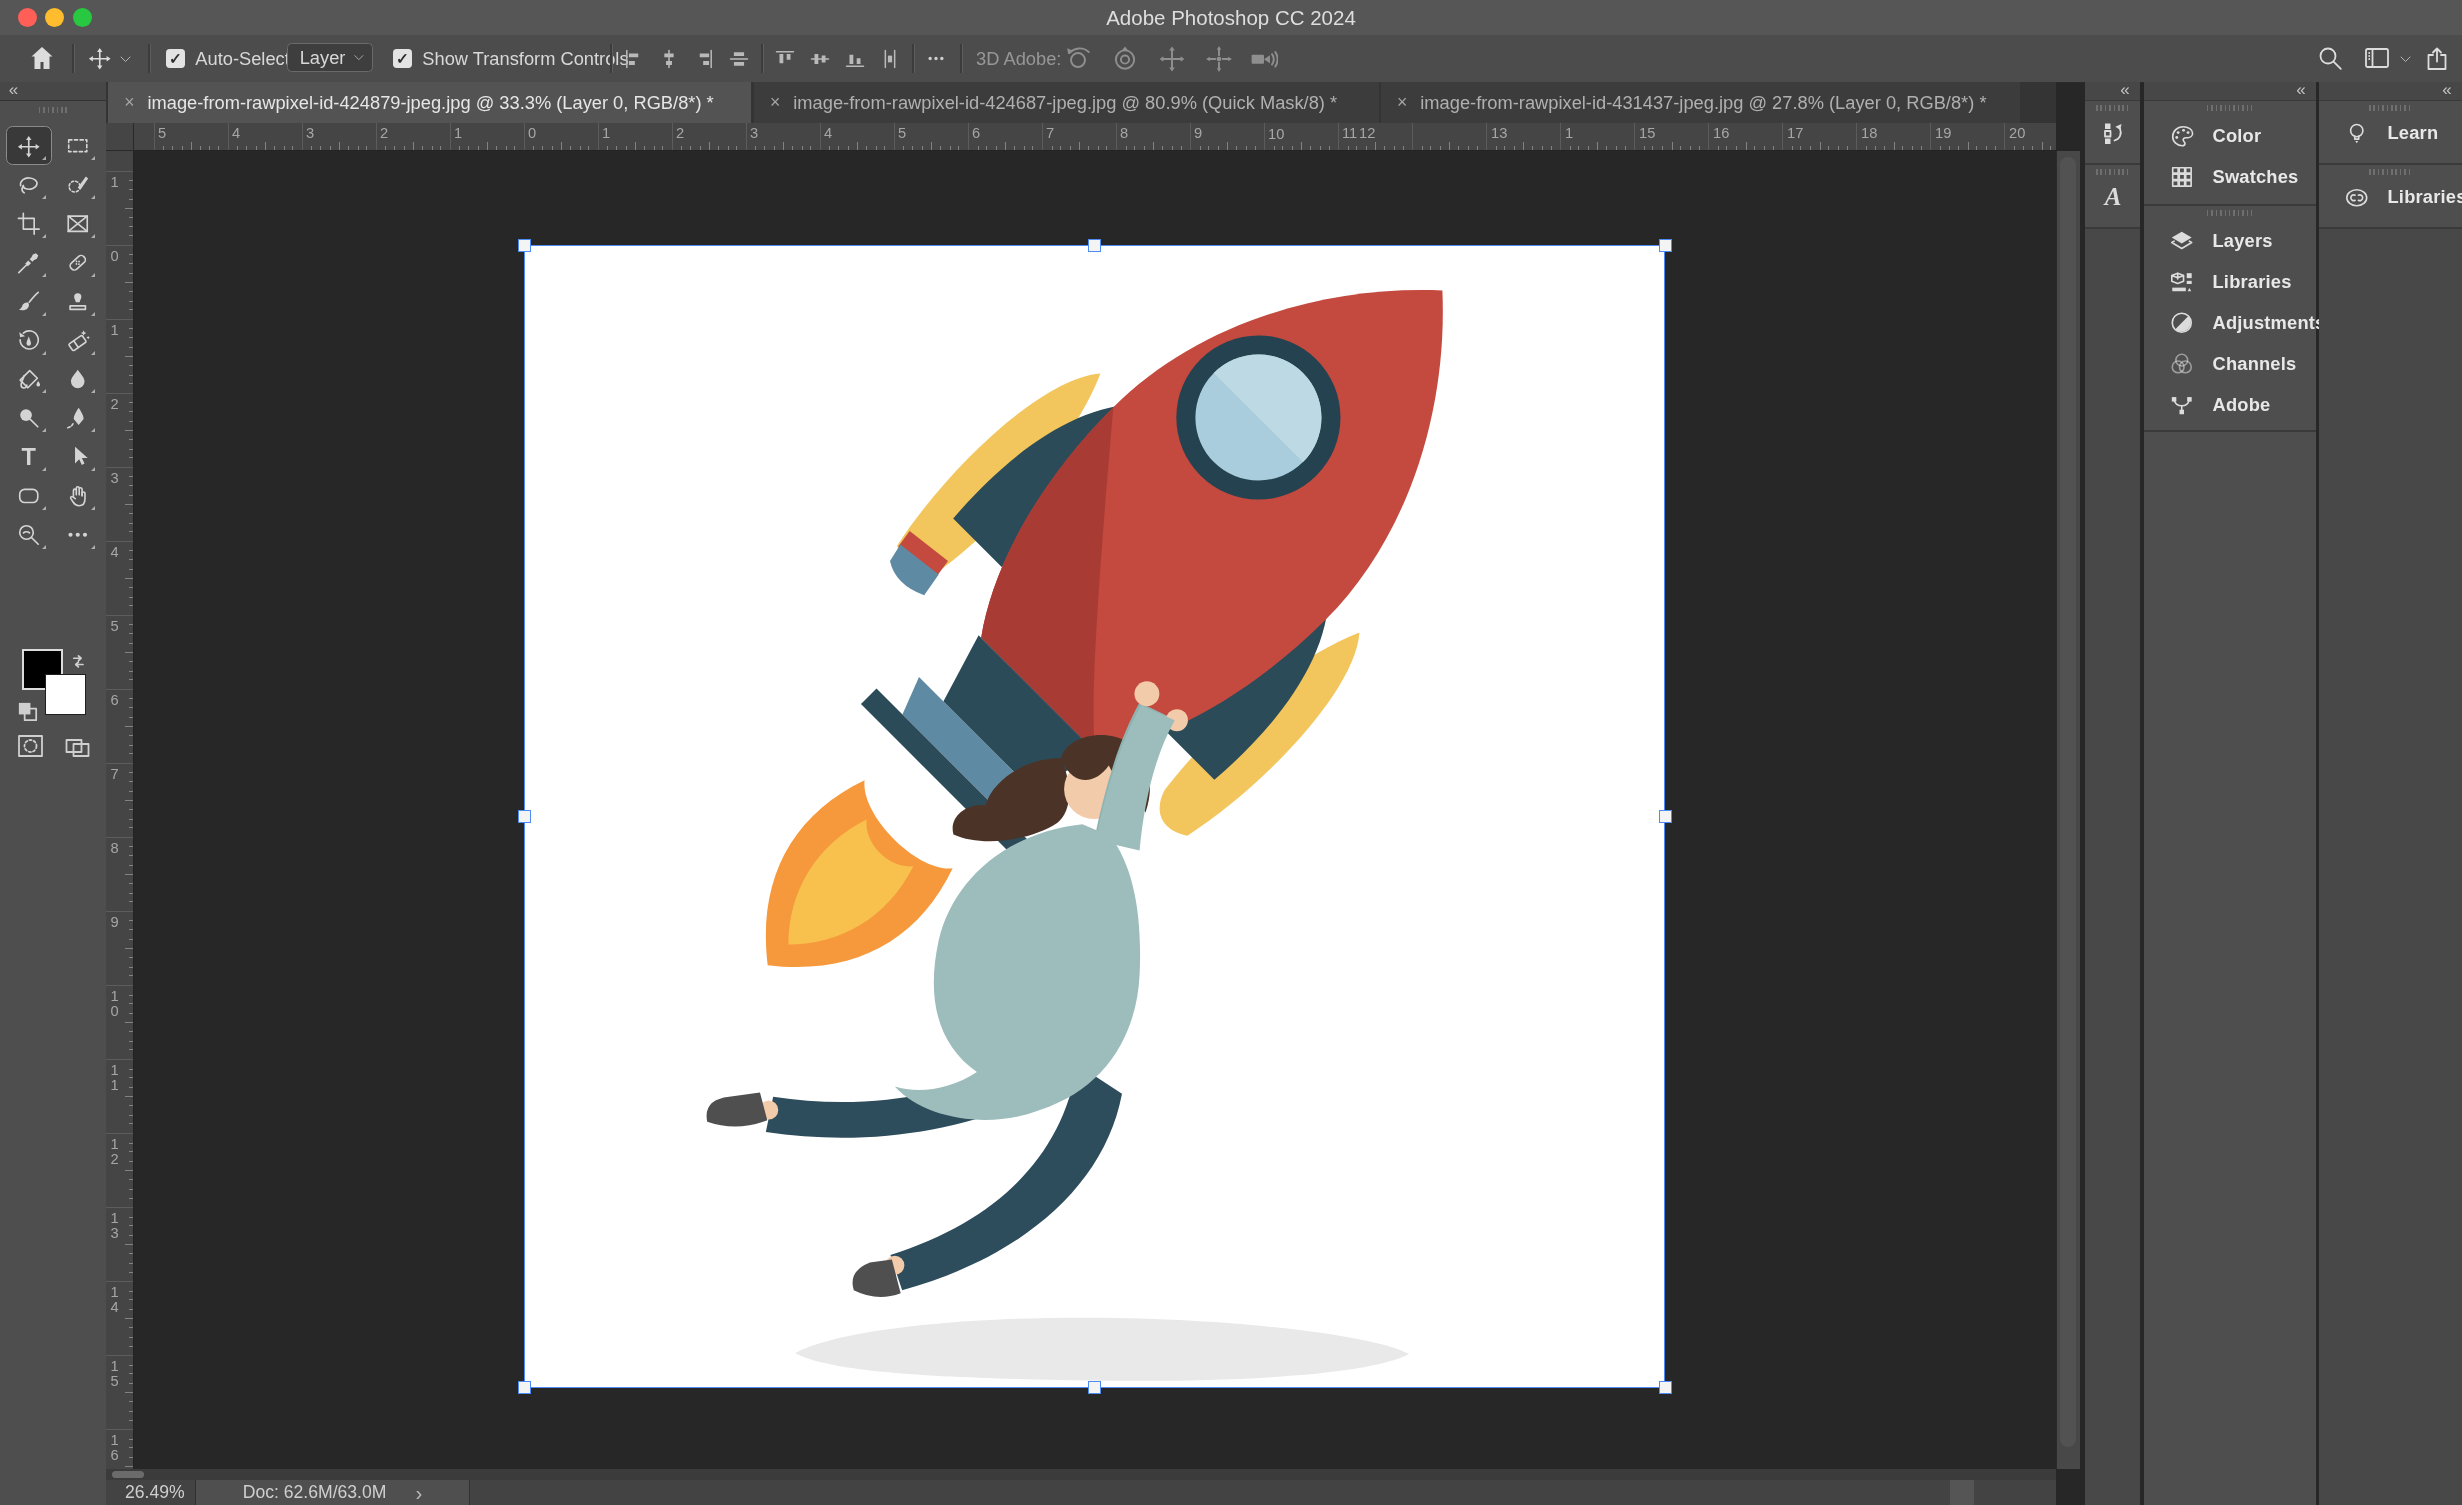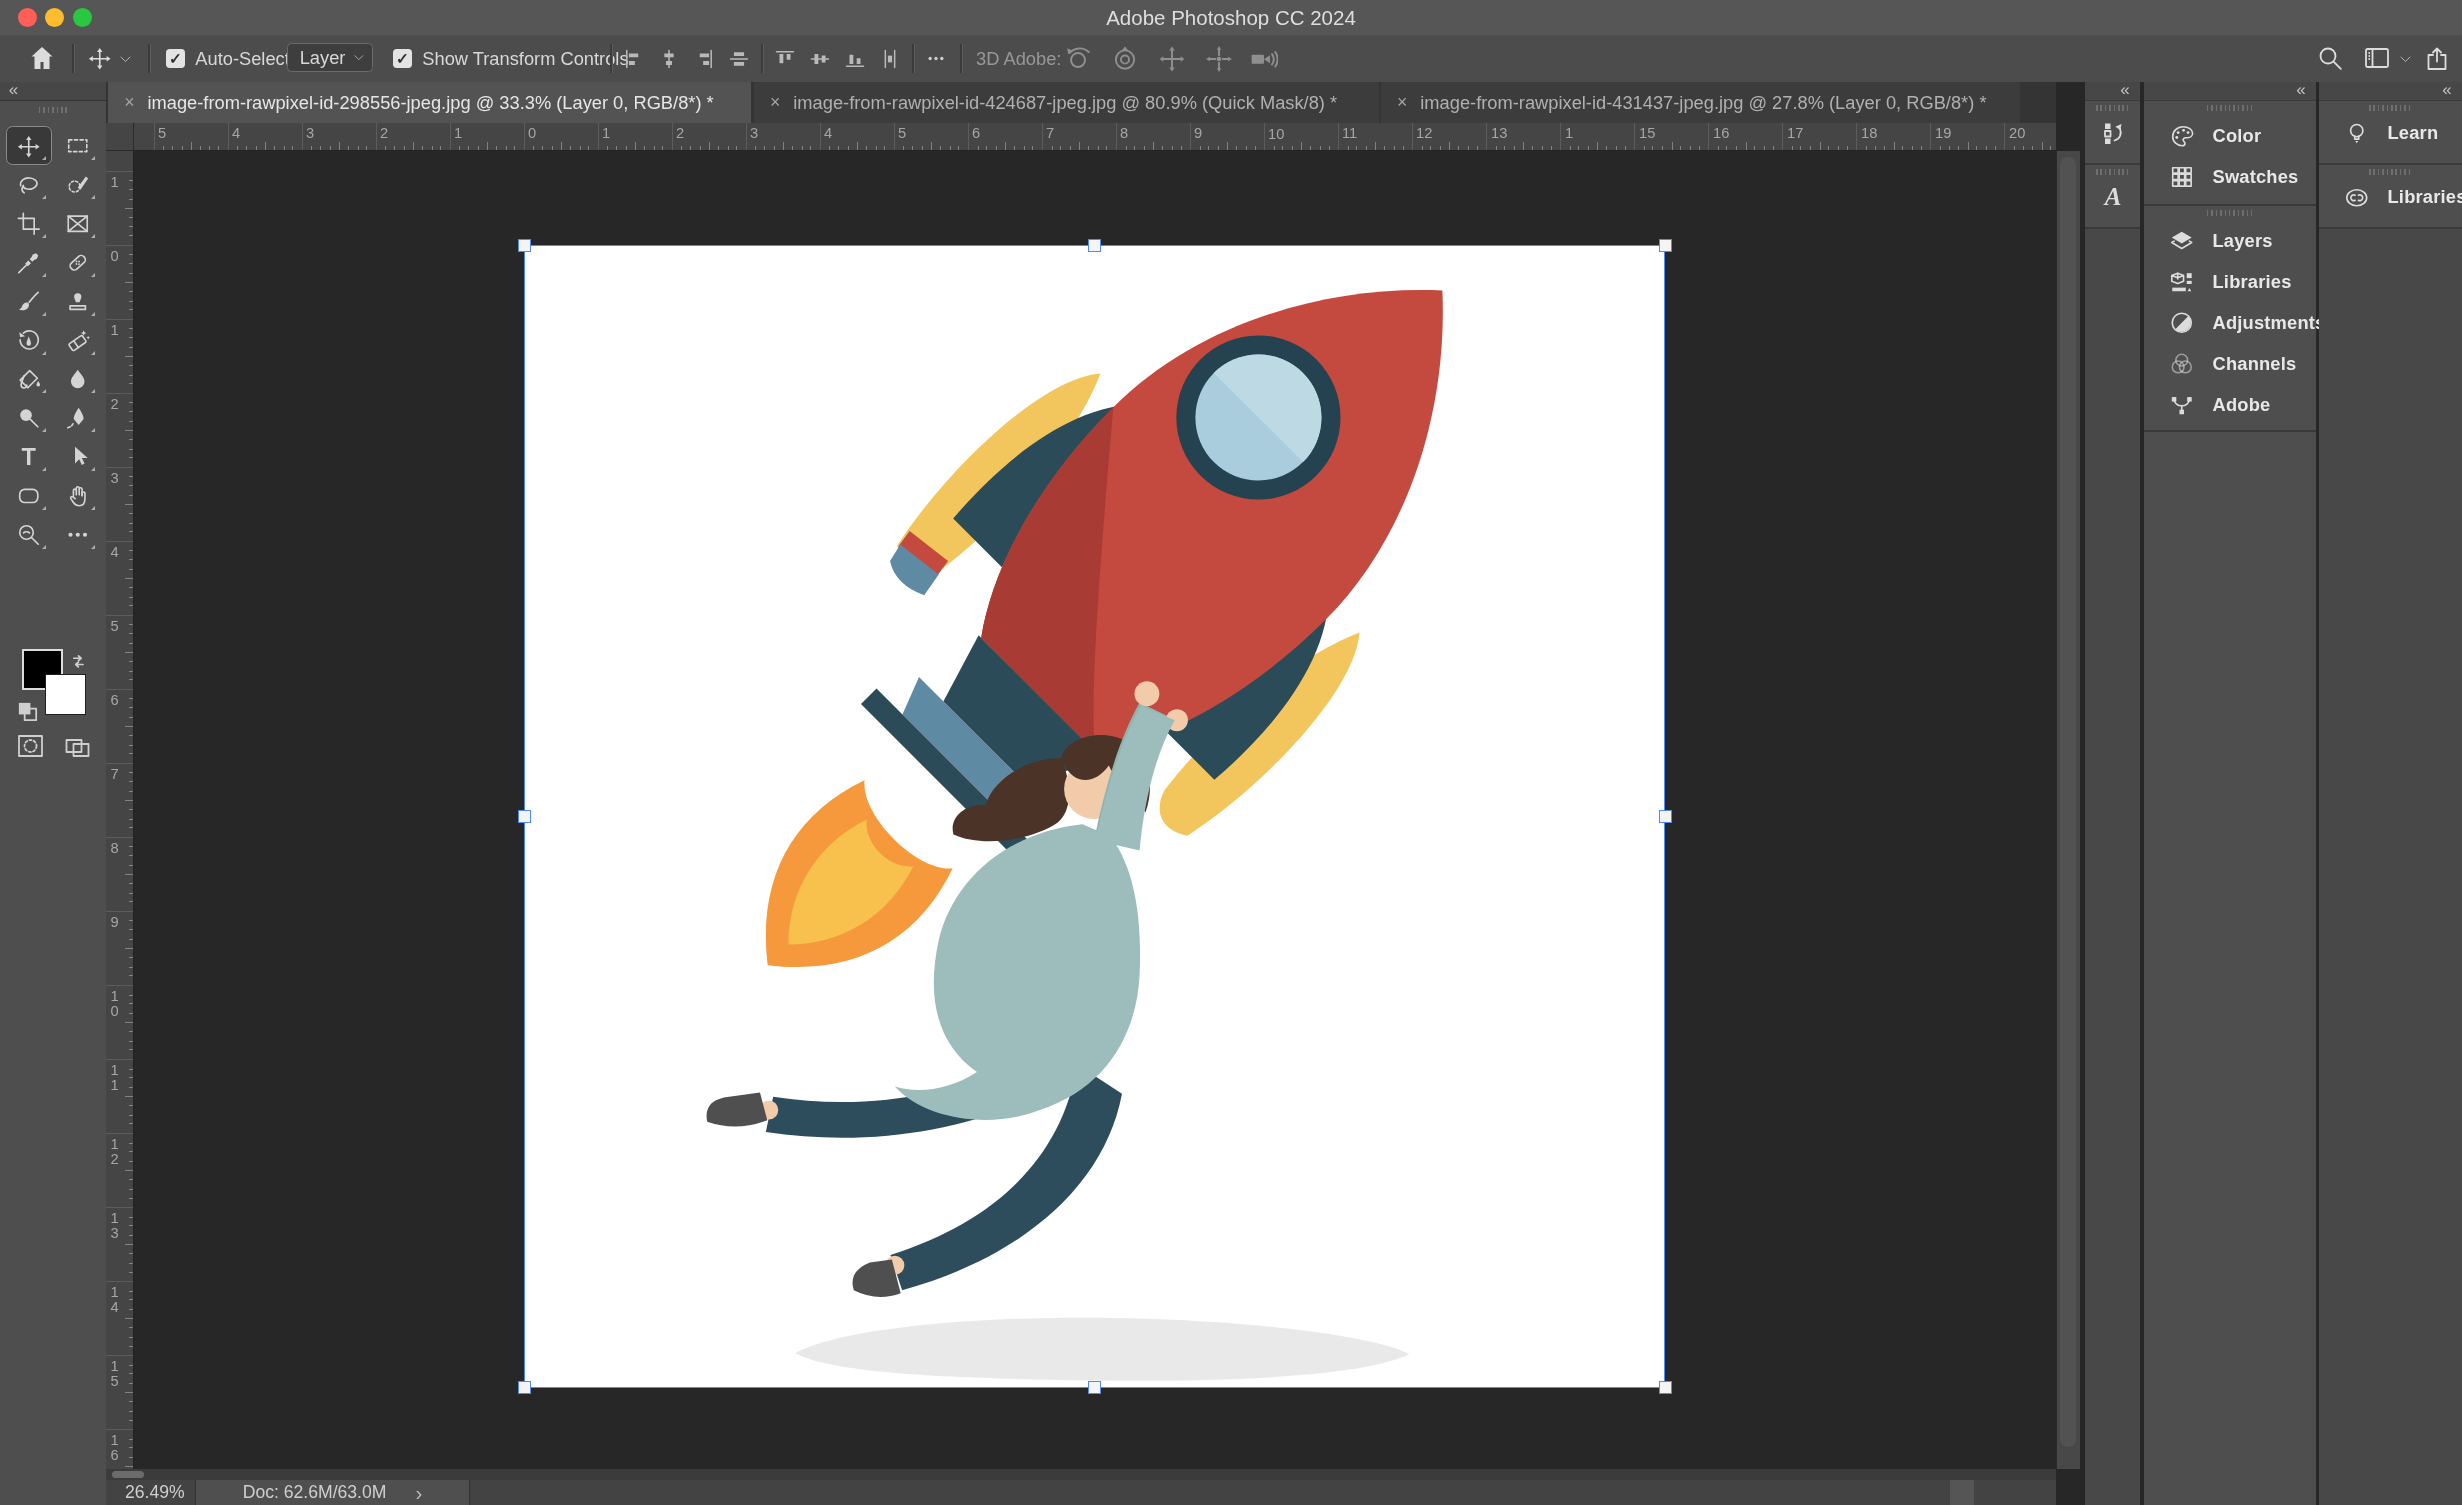--- a/index.html
+++ b/index.html
@@ -465,21 +465,21 @@
             <rect x="2" y="7" width="15" height="12"></rect>
             <rect x="9" y="11" width="15" height="12"></rect>
           </svg>
         </span>
     </div>
   </div>
 
   <div class="tabstrip">
     <div class="tab active" style="left:2.2px;width:643px;">
       <span class="x">×</span>
-      <span>image-from-rawpixel-id-298556-jpeg.jpg @ 33.3% (Layer 0, RGB/8*) *</span>
+      <span>image-from-rawpixel-id-424879-jpeg.jpg @ 33.3% (Layer 0, RGB/8*) *</span>
     </div>
     <div class="tab inactive" style="left:648px;width:625px;">
       <span class="x">×</span>
       <span>image-from-rawpixel-id-424687-jpeg.jpg @ 80.9% (Quick Mask/8) *</span>
     </div>
     <div class="tab inactive" style="left:1275px;width:639px;">
       <span class="x">×</span>
       <span>image-from-rawpixel-id-431437-jpeg.jpg @ 27.8% (Layer 0, RGB/8*) *</span>
     </div>
   </div>
@@ -633,21 +633,21 @@
       <div class="majorv" style="left: 1204px;"></div>
       <div class="rlab" style="left: 1208px; top: 2.2px;">11</div>
       <div class="tickv" style="left: 1214px; height: 4.4px; bottom: 0px;"></div>
       <div class="tickv" style="left: 1222px; height: 4.4px; bottom: 0px;"></div>
       <div class="tickv" style="left: 1232px; height: 4.4px; bottom: 0px;"></div>
       <div class="tickv" style="left: 1241px; height: 8px; bottom: 0px;"></div>
       <div class="tickv" style="left: 1250px; height: 4.4px; bottom: 0px;"></div>
       <div class="tickv" style="left: 1260px; height: 4.4px; bottom: 0px;"></div>
       <div class="tickv" style="left: 1269px; height: 4.4px; bottom: 0px;"></div>
       <div class="majorv" style="left: 1278px;"></div>
-      <div class="rlab" style="left: 1282px; top: 2.2px;">12</div>
+      <div class="rlab" style="left: 1225px; top: 2.2px;">12</div>
       <div class="tickv" style="left: 1288px; height: 4.4px; bottom: 0px;"></div>
       <div class="tickv" style="left: 1296px; height: 4.4px; bottom: 0px;"></div>
       <div class="tickv" style="left: 1306px; height: 4.4px; bottom: 0px;"></div>
       <div class="tickv" style="left: 1315px; height: 8px; bottom: 0px;"></div>
       <div class="tickv" style="left: 1324px; height: 4.4px; bottom: 0px;"></div>
       <div class="tickv" style="left: 1334px; height: 4.4px; bottom: 0px;"></div>
       <div class="tickv" style="left: 1343px; height: 4.4px; bottom: 0px;"></div>
       <div class="majorv" style="left: 1352px;"></div>
       <div class="rlab" style="left: 1357px; top: 2.2px;">13</div>
       <div class="tickv" style="left: 1362px; height: 4.4px; bottom: 0px;"></div>

